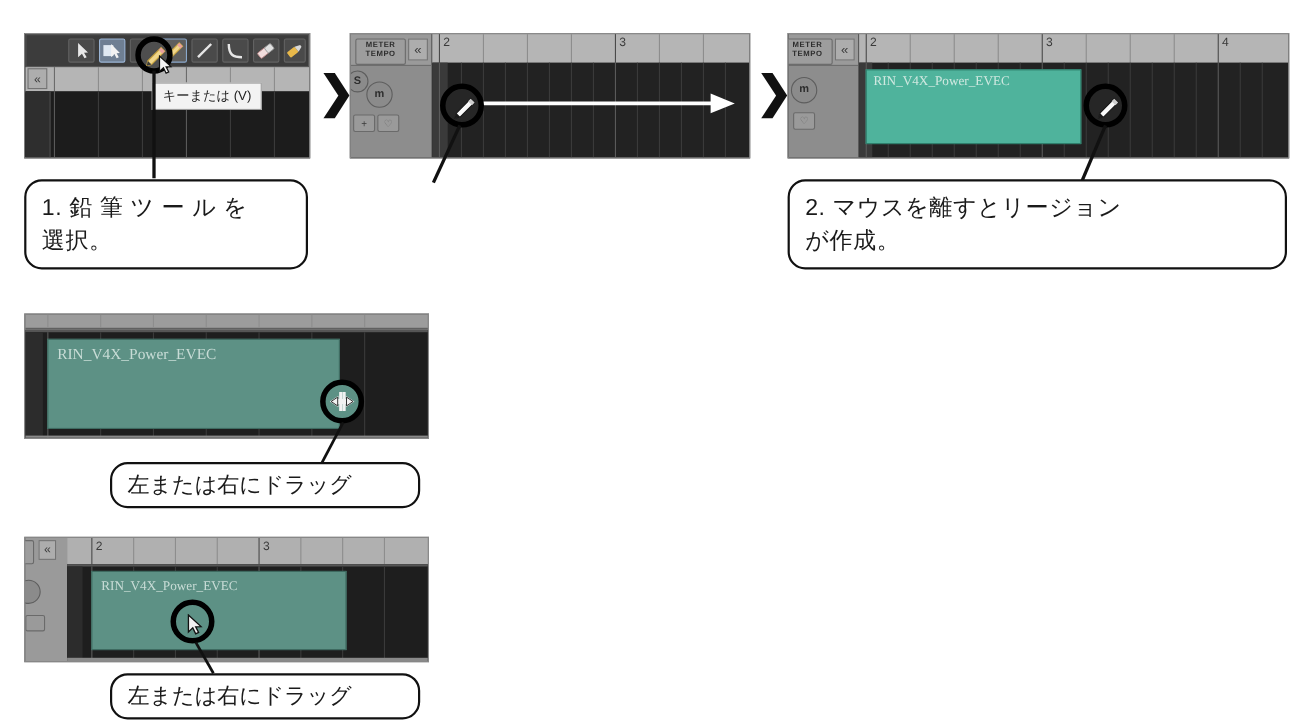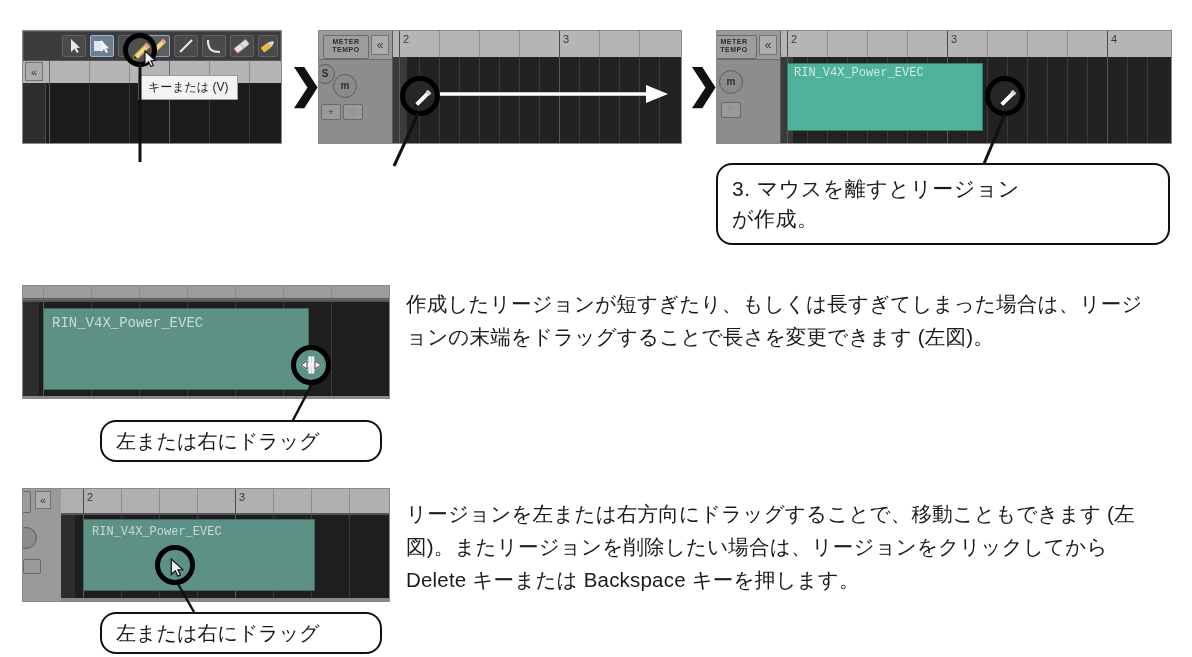--- a/index.html
+++ b/index.html
@@ -20,21 +20,21 @@
                  font-family:"Liberation Sans",sans-serif;line-height:14px;}
   .lane{position:absolute;left:0;right:0;background:#242424;}
   .lane .glines{position:absolute;left:0;top:0;right:0;bottom:0;}
   .lane .gl{position:absolute;top:0;bottom:0;width:1px;background:#3a3a3a;}
   .lane .gl.major{background:#5a5a5a;}
   .region{position:absolute;background:#4fb39c;border:1px solid #2f7f6c;
           box-sizing:border-box;}
   .region.muted{background:#5d9185;border-color:#3e6a60;}
   .region .rlabel{position:absolute;left:6px;top:2px;font-size:12px;
                   color:#cfe8e0;white-space:nowrap;
-                  font-family:Liberation Mono, monospace;}
+                  font-family:Liberation Serif, serif;}
   .region.muted .rlabel{color:#c8dcd6;}
 
   
   .thead{position:absolute;left:0;top:0;bottom:0;background:#909090;
          border-right:1px solid #5a5a5a;box-sizing:border-box;}
   .mtbtn{position:absolute;background:#9d9d9d;border:1px solid #6a6a6a;
          border-radius:2px;color:#2c2c2c;font-size:7px;font-weight:bold;
          letter-spacing:.5px;text-align:center;line-height:8px;padding-top:2px;
          font-family:"Liberation Sans",sans-serif;}
   .collapse{position:absolute;background:#adadad;border:1px solid #737373;
@@ -172,20 +172,24 @@
   </svg>
 
   <div style="position:absolute;left:138px;top:75px;padding:3px 9px;background:#f3f3f3;
               border:1px solid #9a9a9a;font-size:12px;color:#1d1d1d;
               font-family:'Liberation Sans',sans-serif;white-space:nowrap;">キーまたは (V)</div>
 
   <svg style="position:absolute;left:126px;top:62px;" width="34" height="104">
     <line x1="14" y1="2" x2="14" y2="100" stroke="#111" stroke-width="3"></line>
   </svg>
 
+  <div class="bubble" style="left:22px;top:163px;width:258px;height:82px;">
+    <div class="btxt" style="white-space:pre-line;">1.  鉛 筆 ツ ー ル を
+     選択。</div>
+  </div>
 
   <div class="chev" style="left:289px;top:64px;">❯</div>
 
   <div class="shot" style="left:318px;top:30px;width:362px;height:112px;border:1px solid #8a8a8a;">
 
     <div class="thead" style="width:74px;background:#9a9a9a;">
       <div class="mtbtn" style="left:4px;top:4px;width:44px;height:20px;">
         <div>METER</div>
         <div>TEMPO</div>
       </div>
@@ -315,21 +319,21 @@
       <path d="M16 3 L19 6 L17 8 L14 5 Z" fill="#d0d0d0"></path>
       <path d="M5 14 L8 17 L4 18 Z" fill="#1a1a1a"></path>
     </svg>
   </div>
 
   <svg style="position:absolute;left:955px;top:112px;" width="60" height="56">
     <line x1="50" y1="2" x2="28" y2="54" stroke="#111" stroke-width="3"></line>
   </svg>
 
   <div class="bubble" style="left:716px;top:163px;width:454px;height:82px;">
-    <div class="btxt" style="white-space:pre-line;">3.  マウスを離すとリージョン
+    <div class="btxt" style="white-space:pre-line;">2.  マウスを離すとリージョン
      が作成。</div>
   </div>
 
   <div class="shot" style="left:22px;top:285px;width:366px;height:112px;background:#6e6e6e;border:1px solid #8a8a8a;">
     <div class="ruler" style="top:0;height:12px;background:#9c9c9c;border-bottom:1px solid #5a5a5a;">
       <div class="tick" style="left:20px;"></div>
       <div class="tick" style="left:68px;"></div>
       <div class="tick" style="left:116px;"></div>
       <div class="tick" style="left:164px;"></div>
       <div class="tick" style="left:212px;"></div>
@@ -371,21 +375,20 @@
   </div>
 
   <svg style="position:absolute;left:260px;top:382px;" width="60" height="42">
     <line x1="52" y1="2" x2="32" y2="40" stroke="#111" stroke-width="2.5"></line>
   </svg>
 
   <div class="bubble small" style="left:100px;top:420px;width:282px;height:42px;">
     <div class="btxt">左または右にドラッグ</div>
   </div>
 
-  <div class="para" style="left:406px;top:287px;width:752px;">作成したリージョンが短すぎたり、もしくは長すぎてしまった場合は、リージョンの末端をドラッグすることで長さを変更できます (左図)。</div>
 
   <div class="shot" style="left:22px;top:488px;width:366px;height:112px;background:#6e6e6e;border:1px solid #8a8a8a;">
 
     <div style="position:absolute;left:0;top:0;width:38px;bottom:0;background:#9a9a9a;border-right:1px solid #5a5a5a;">
       <div class="mtbtn" style="left:-18px;top:2px;width:24px;height:18px;font-size:6px;"></div>
       <div class="collapse" style="left:12px;top:2px;width:16px;height:18px;line-height:17px;font-size:11px;">«</div>
       <div class="knob" style="left:-8px;top:38px;width:20px;height:20px;line-height:20px;"></div>
       <div class="minibtn" style="left:0px;top:70px;width:16px;height:13px;"></div>
     </div>
 
@@ -428,15 +431,14 @@
   </div>
 
   <svg style="position:absolute;left:168px;top:582px;" width="40" height="32">
     <line x1="10" y1="2" x2="26" y2="30" stroke="#111" stroke-width="2.5"></line>
   </svg>
 
   <div class="bubble small" style="left:100px;top:612px;width:282px;height:42px;">
     <div class="btxt">左または右にドラッグ</div>
   </div>
 
-  <div class="para" style="left:406px;top:497px;width:752px;">リージョンを左または右方向にドラッグすることで、移動こともできます (左図)。またリージョンを削除したい場合は、リージョンをクリックしてから Delete キーまたは Backspace キーを押します。</div>
 
 </div>
 
 </body></html>

